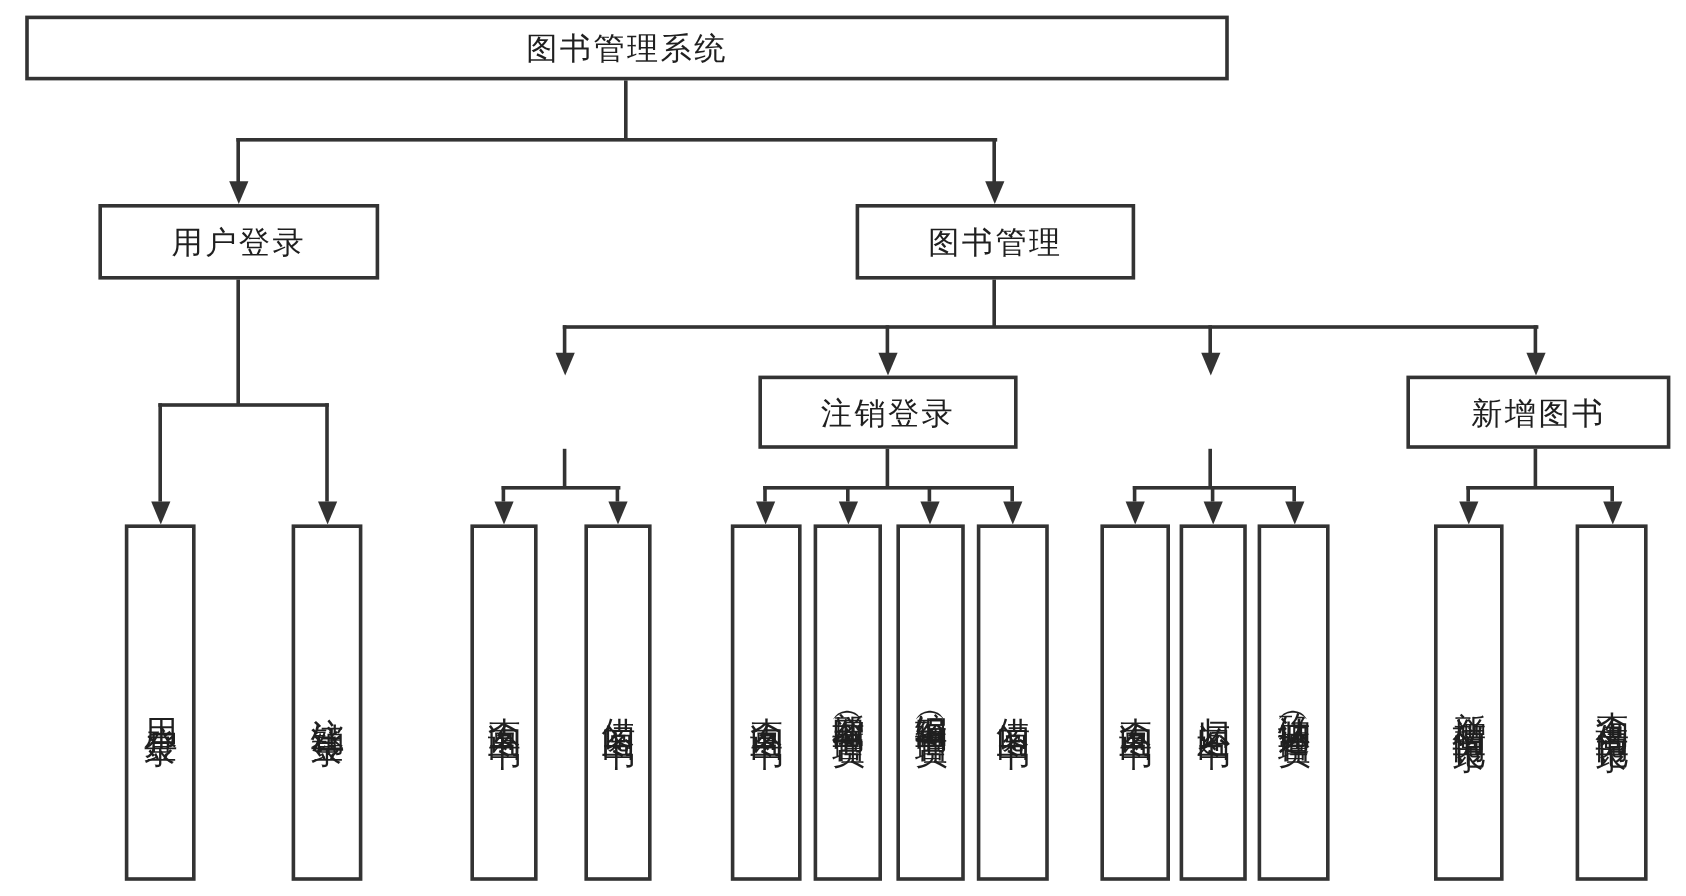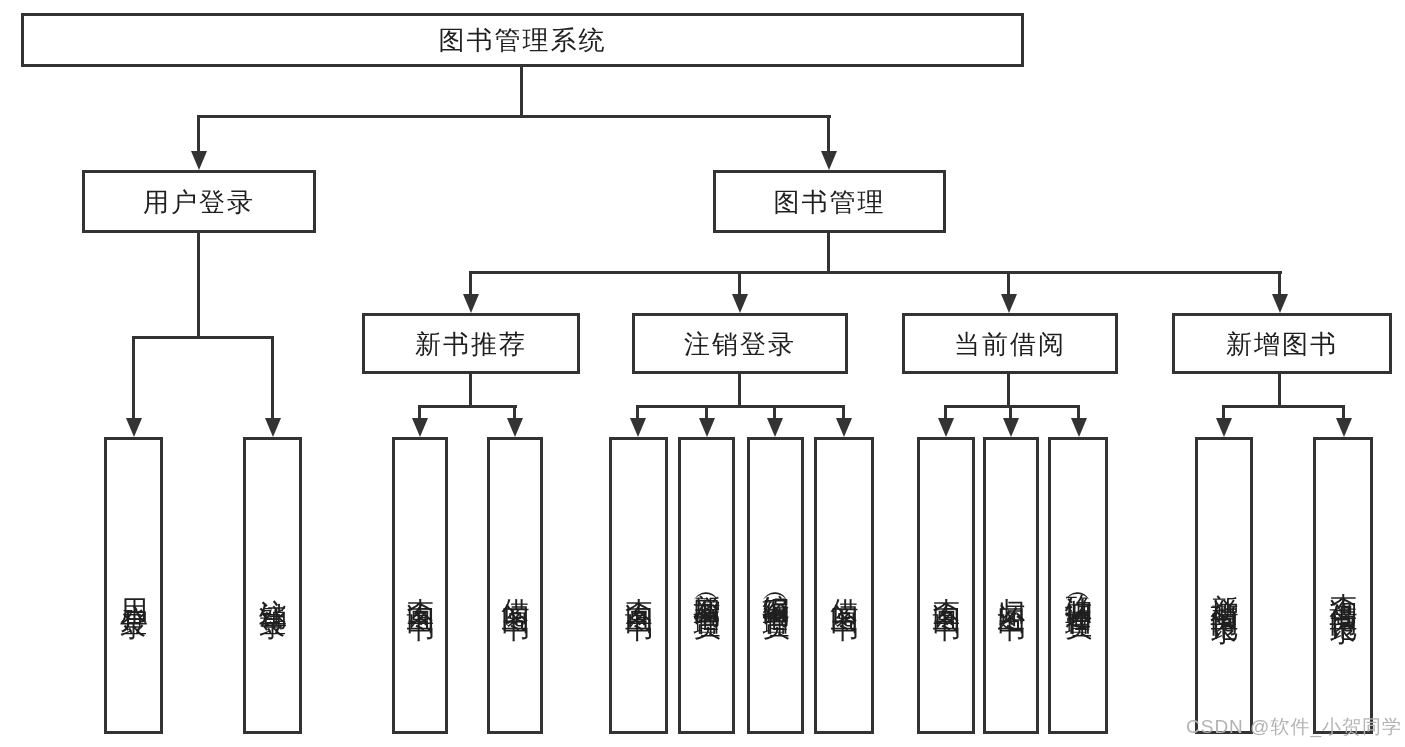--- a/index.html
+++ b/index.html
@@ -63,23 +63,21 @@
   <div class="hline" style="left:469px;top:271px;width:813px;"></div>
   <div class="vline" style="left:469px;top:271px;height:24px;"></div>
   <div class="arrow" style="left:471px;top:294px;"></div>
   <div class="vline" style="left:738px;top:271px;height:24px;"></div>
   <div class="arrow" style="left:740px;top:294px;"></div>
   <div class="vline" style="left:1007px;top:271px;height:24px;"></div>
   <div class="arrow" style="left:1009px;top:294px;"></div>
   <div class="vline" style="left:1278px;top:271px;height:24px;"></div>
   <div class="arrow" style="left:1280px;top:294px;"></div>
 
-  <div class="box" style="left:362px;top:313px;width:218px;height:61px;">新书推荐</div>
   <div class="box" style="left:632px;top:313px;width:216px;height:61px;">注销登录</div>
-  <div class="box" style="left:902px;top:313px;width:216px;height:61px;">当前借阅</div>
   <div class="box" style="left:1172px;top:313px;width:220px;height:61px;">新增图书</div>
 
   <div class="vline" style="left:469px;top:374px;height:33px;"></div>
   <div class="hline" style="left:418px;top:405px;width:99px;"></div>
   <div class="vline" style="left:418px;top:405px;height:13px;"></div>
   <div class="arrow" style="left:420px;top:418px;"></div>
   <div class="vline" style="left:513px;top:405px;height:13px;"></div>
   <div class="arrow" style="left:515px;top:418px;"></div>
 
   <div class="vline" style="left:738px;top:374px;height:33px;"></div>
@@ -120,14 +118,13 @@
   <div class="box vbox long" style="left:747px;top:437px;width:57px;height:297px;">编辑图书（管理员）</div>
   <div class="box vbox" style="left:814px;top:437px;width:60px;height:297px;">借阅图书</div>
 
   <div class="box vbox" style="left:917px;top:437px;width:58px;height:297px;">查询图书</div>
   <div class="box vbox" style="left:983px;top:437px;width:56px;height:297px;">归还图书</div>
   <div class="box vbox long" style="left:1048px;top:437px;width:60px;height:297px;">确认归还（管理员）</div>
 
   <div class="box vbox" style="left:1195px;top:437px;width:58px;height:297px;">新增借阅记录</div>
   <div class="box vbox" style="left:1313px;top:437px;width:60px;height:297px;">查询借阅记录</div>
 
-  <div class="watermark">CSDN @软件_小贺同学</div>
 </div>
 
 </body></html>

